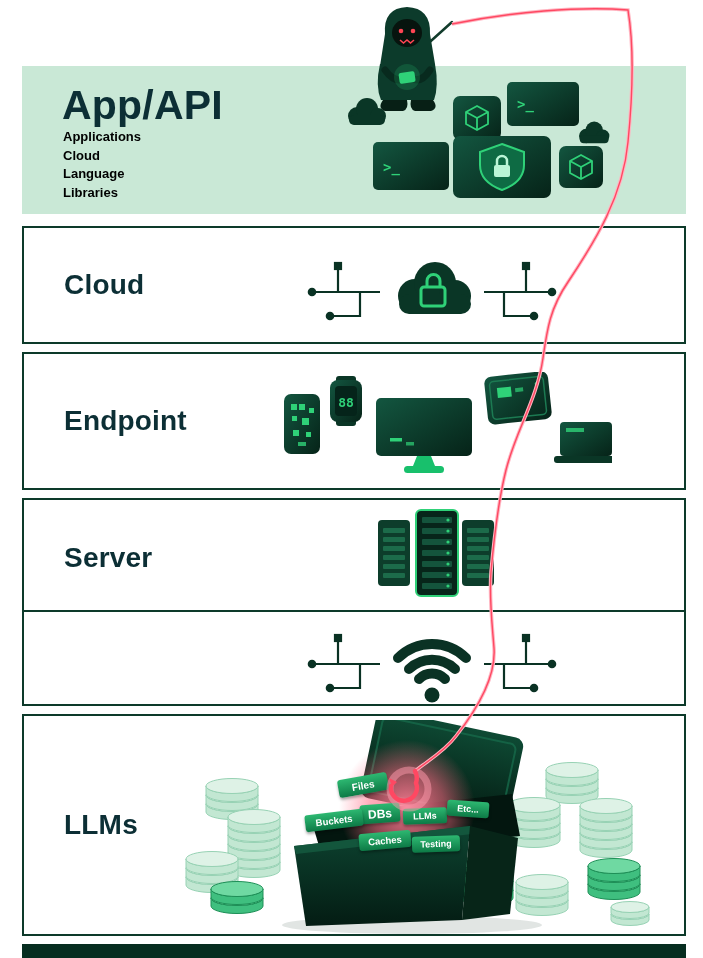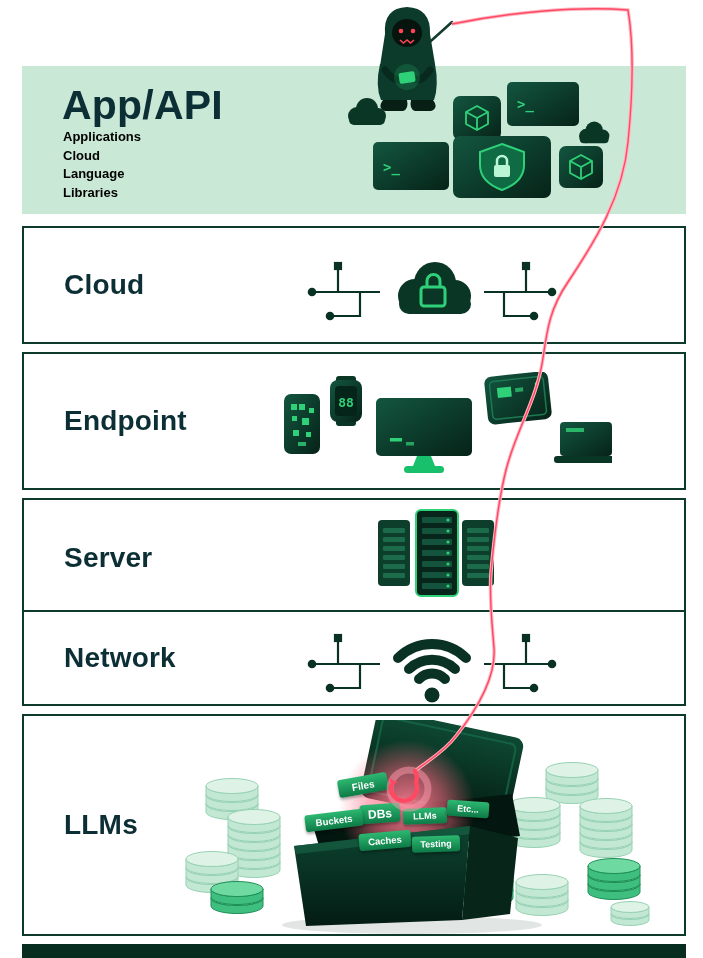--- a/index.html
+++ b/index.html
@@ -240,21 +240,20 @@
           <rect x="5" y="26" width="22" height="5" rx="1"></rect>
             <rect x="5" y="35" width="22" height="5" rx="1"></rect>
           <rect x="5" y="44" width="22" height="5" rx="1"></rect>
             <rect x="5" y="53" width="22" height="5" rx="1"></rect>
         </g>
       </g>
     </svg>
   </section>
 
   <section class="layer" style="top:610px;height:96px;">
-    <h2 class="title mid">Network</h2>
     <svg class="cluster" style="left:278px;top:6px;" width="260" height="88" viewBox="0 0 260 88">
       <use href="#circ" y="14"></use>
       <g transform="translate(260,14) scale(-1,1)">
           <use href="#circ"></use>
         </g>
       <g>
         <g stroke="#0a3224" stroke-width="10" fill="none" stroke-linecap="round">
           <path d="M96 40 A48 48 0 0 1 164 40"></path>
           <path d="M107 51 A33 33 0 0 1 153 51"></path>
           <path d="M117 61 A18 18 0 0 1 143 61"></path>

